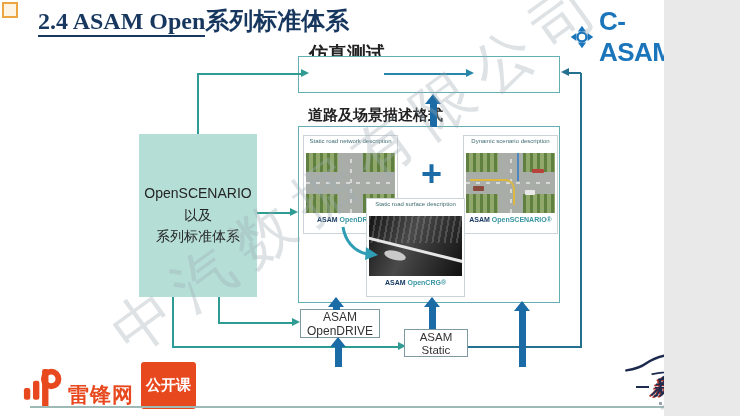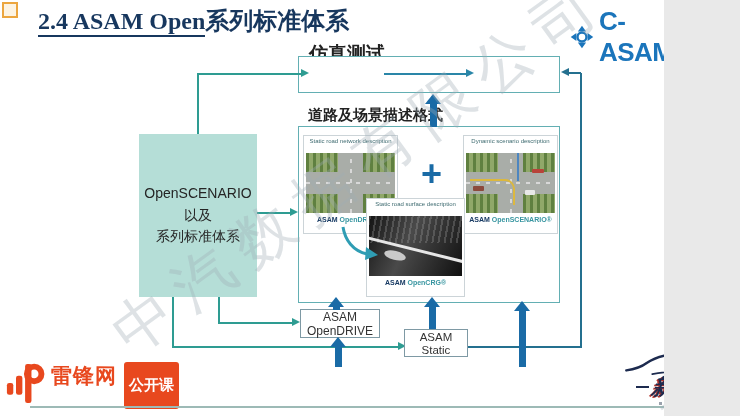--- a/index.html
+++ b/index.html
@@ -51,21 +51,21 @@
   .crg-tex{position:absolute;left:0;top:0;right:0;bottom:55%;
            background-image:repeating-linear-gradient(100deg,rgba(160,160,160,.3) 0 2px,rgba(0,0,0,0) 2px 6px);}
   .crg-line{position:absolute;left:-12%;top:55%;width:130%;height:3px;background:#e6e6e6;transform:rotate(14deg);}
   .crg-patch{position:absolute;left:16%;top:58%;width:24%;height:15%;background:#c9c9c9;border-radius:50%;transform:rotate(14deg);}
   .plus{position:absolute;font-size:36px;font-weight:bold;color:#1a6ba6;}
   
   .ontology{position:absolute;left:139px;top:134px;width:118px;height:163px;background:#b5ded7;
             display:flex;flex-direction:column;align-items:center;justify-content:center;
             font-size:14px;color:#252525;line-height:1.55;text-align:center;}
   
-  .leiphone{left:6px;top:362px;display:flex;align-items:flex-start;}
+  .leiphone{left:23px;top:362px;display:flex;align-items:flex-end;}
   .lp-name{font-size:21px;font-weight:800;color:#e8481e;letter-spacing:1px;margin-left:5px;}
   .lp-badge{background:#e8481e;color:#fff;font-size:15px;font-weight:700;padding:14px 5px;border-radius:3px;margin-left:7px;}
   .xinzhijia{left:618px;top:350px;width:115px;text-align:center;}
   .xzj-row{display:flex;align-items:center;justify-content:center;margin-top:-7px;}
   .xzj-dash{width:13px;height:2px;background:#1d2b4f;margin-right:3px;}
   .xzj-name{font-style:italic;font-weight:800;font-size:21px;color:#1d2b4f;transform:skewX(-8deg);
             text-shadow:-1.5px 1px 0 #b5342c;}
   .xzj-dots{display:flex;justify-content:center;gap:3px;margin-top:1px;}
   .xzj-dots i{width:3px;height:3px;background:#9aa2ad;display:block;}
   .footer-rule{left:30px;top:406px;width:650px;height:2px;background:#9dbab6;}

